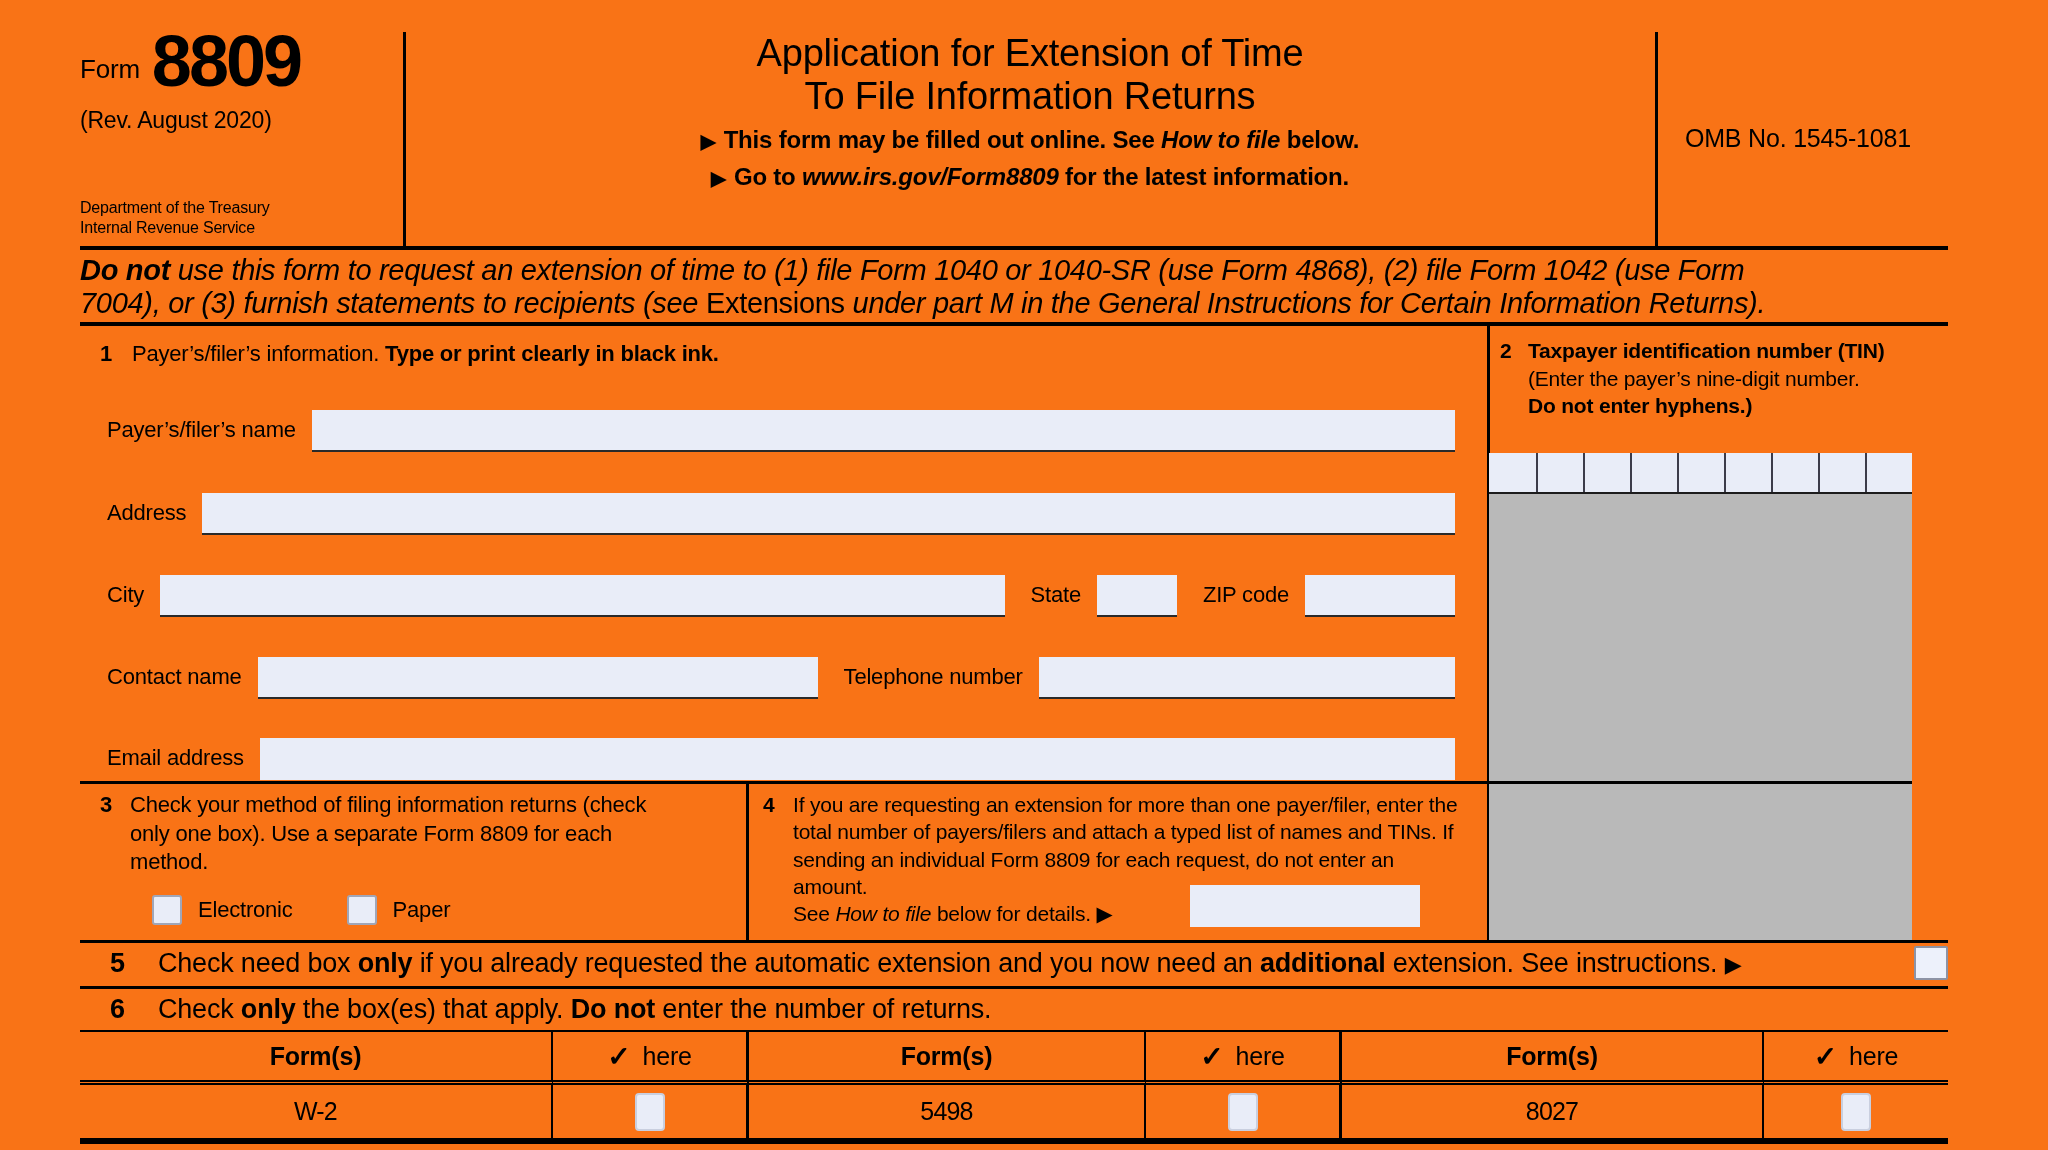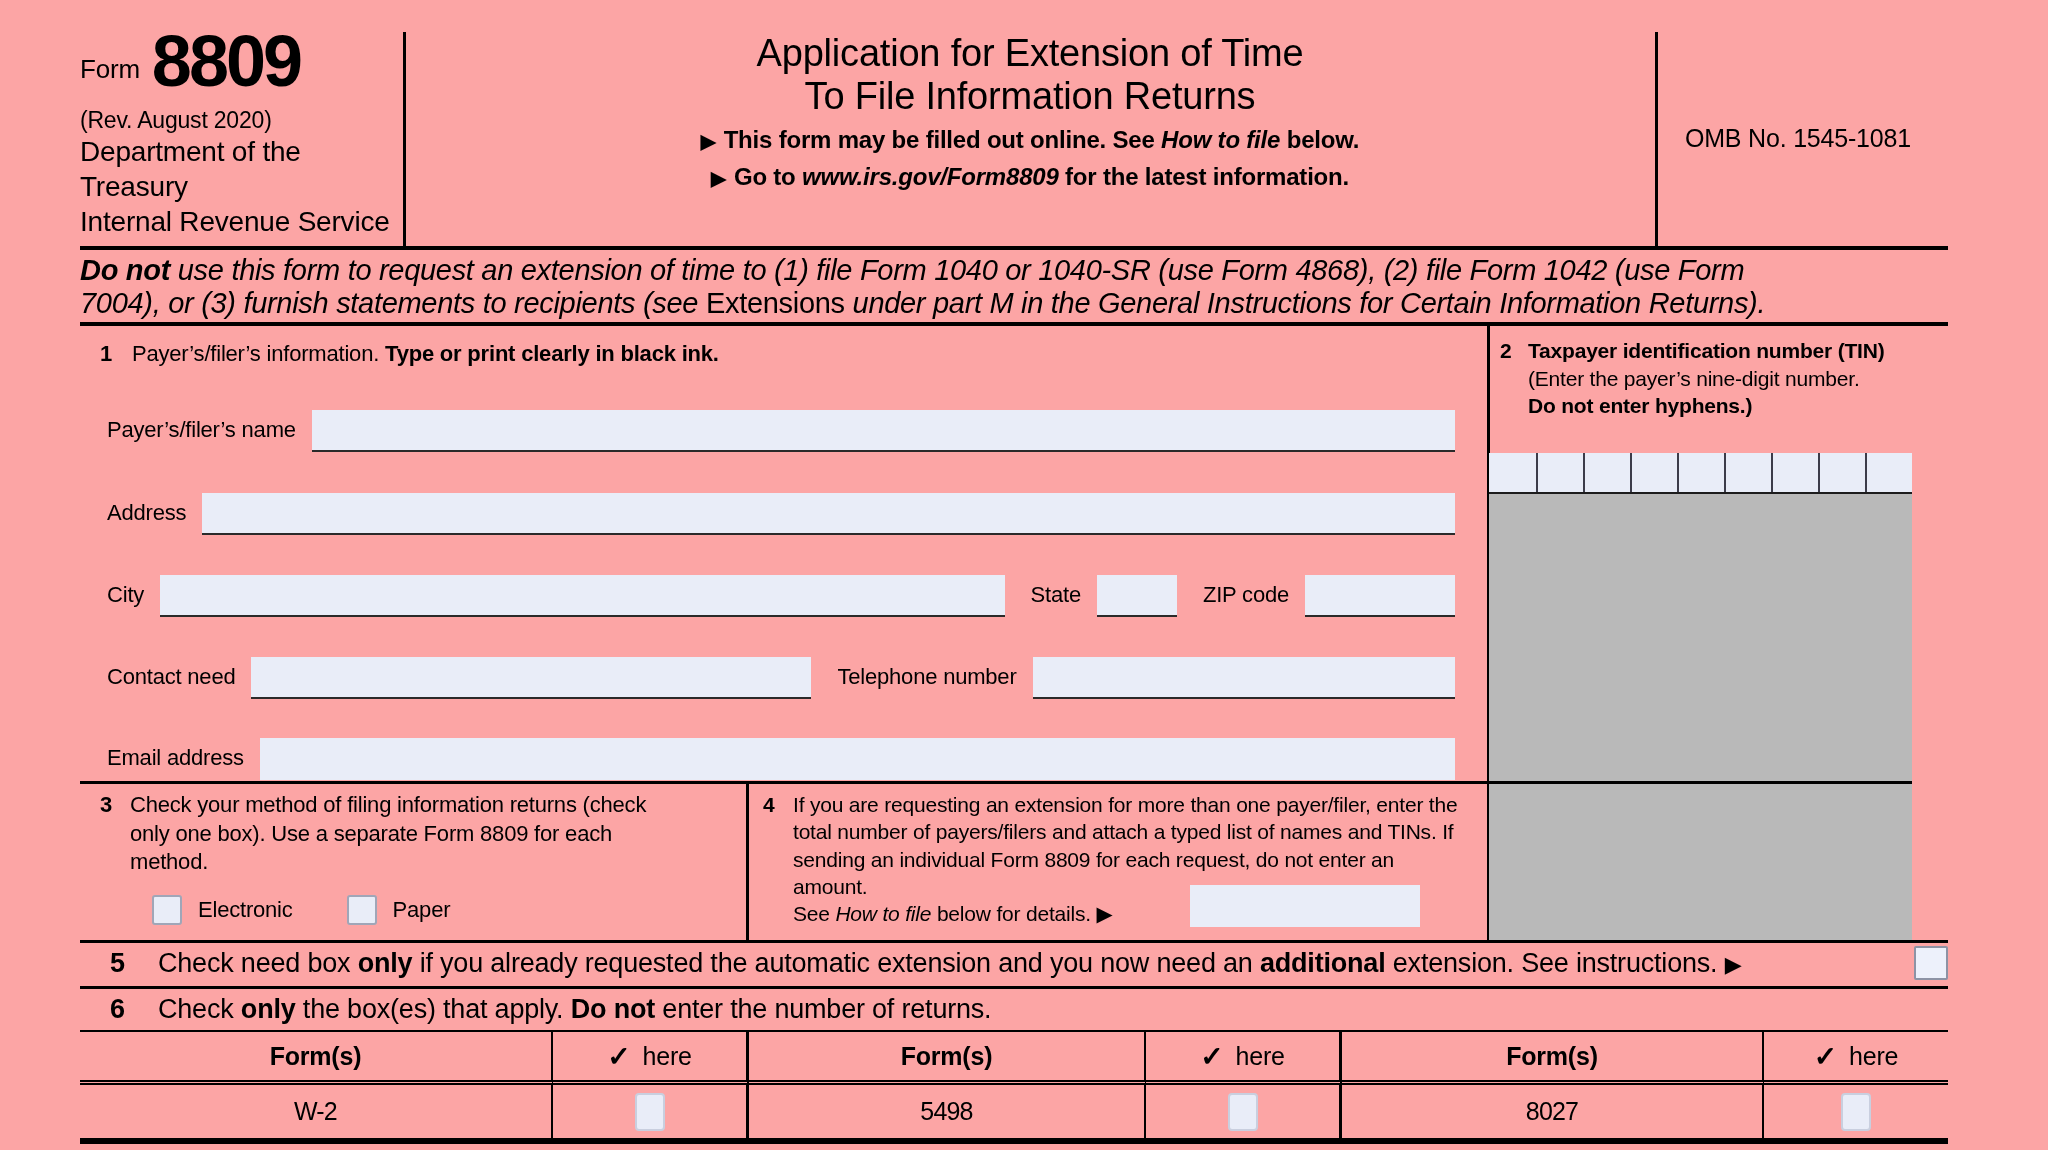--- a/index.html
+++ b/index.html
@@ -1,32 +1,32 @@
 <!DOCTYPE html>
 <html><head>
 <meta charset="utf-8">
 <style>
   html,body{margin:0;padding:0;background:#fff;}
-  .page{position:relative;width:2048px;height:1150px;background:#fca5a5;overflow:hidden;
+  .page{position:relative;width:2048px;height:1150px;background:#f97316;overflow:hidden;
         font-family:"Liberation Sans",sans-serif;color:#000;letter-spacing:-0.2px;}
   .abs{position:absolute;}
   .b{font-weight:bold;}
   .i{font-style:italic;}
   .bi{font-weight:bold;font-style:italic;}
   .roman{font-style:normal;}
   .hline{position:absolute;background:#000;}
   .vline{position:absolute;background:#000;}
 
   
   .hdr-left{left:80px;top:32px;width:312px;height:212px;display:flex;flex-direction:column;}
   .form-line{display:flex;align-items:flex-end;}
   .form-word{font-size:26px;padding-bottom:6px;}
   .form-number{font-size:72px;font-weight:bold;letter-spacing:-3px;line-height:0.82;margin-left:12px;}
   .rev{font-size:23px;margin-top:16px;}
-  .agency{font-size:28px;line-height:1.25;margin-top:auto;padding-bottom:6px;}
+  .agency{font-size:16px;line-height:1.25;margin-top:auto;padding-bottom:6px;}
   .hdr-center{left:412px;top:32px;width:1236px;height:212px;text-align:center;}
   .title{font-size:38px;font-weight:normal;line-height:1.12;}
   .subtitle{font-size:24px;font-weight:bold;margin-top:4px;letter-spacing:-0.6px;}
   .bullet{font-size:24px;font-weight:bold;margin-top:9px;}
   .arrow{font-size:0.82em;margin-right:8px;}
   .hdr-right{left:1663px;top:32px;width:285px;height:212px;display:flex;align-items:center;justify-content:flex-start;
              font-size:25px;padding-left:22px;box-sizing:border-box;}
 
   
   .notice{left:80px;top:254px;width:1872px;font-size:29px;font-style:italic;line-height:1.15;letter-spacing:-0.3px;}
@@ -166,21 +166,21 @@
   <div class="frow" style="top:575px;width:1348px;">
     <span class="flabel">City</span>
     <input type="text" class="fld ml" style="flex: 1 1 0%;" value="">
     <span class="flabel mlL">State</span>
     <input type="text" class="fld ml" style="width: 80px;" value="">
     <span class="flabel mlL">ZIP code</span>
     <input type="text" class="fld ml" style="width: 150px;" value="">
   </div>
 
   <div class="frow" style="top:657px;width:1348px;">
-    <span class="flabel">Contact need</span>
+    <span class="flabel">Contact name</span>
     <input type="text" class="fld ml" style="width: 560px;" value="">
     <span class="flabel mlL">Telephone number</span>
     <input type="text" class="fld ml" style="flex: 1 1 0%;" value="">
   </div>
 
   <div class="frow" style="top:738px;width:1348px;">
     <span class="flabel">Email address</span>
     <input type="text" class="fld nob ml" style="flex: 1 1 0%;" value="">
   </div>
 

